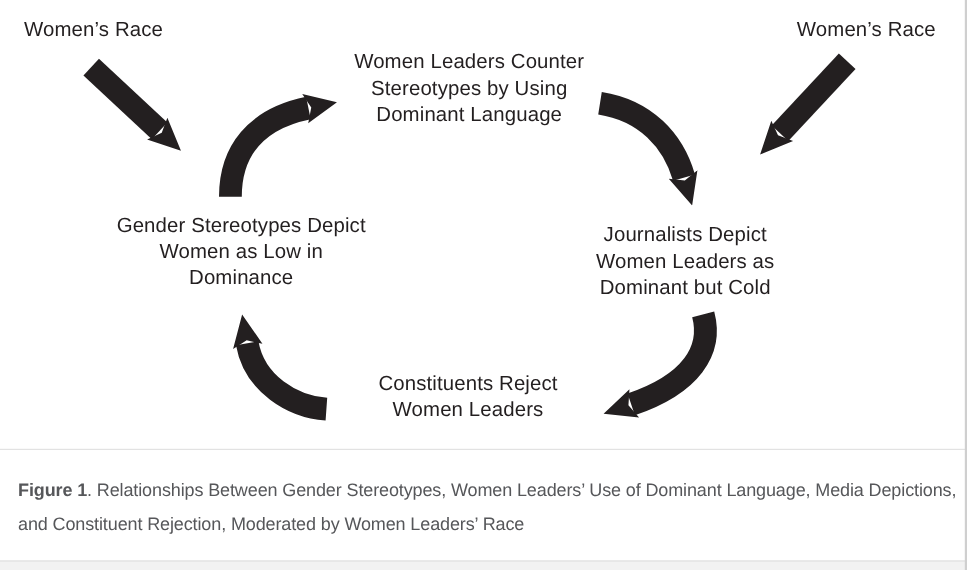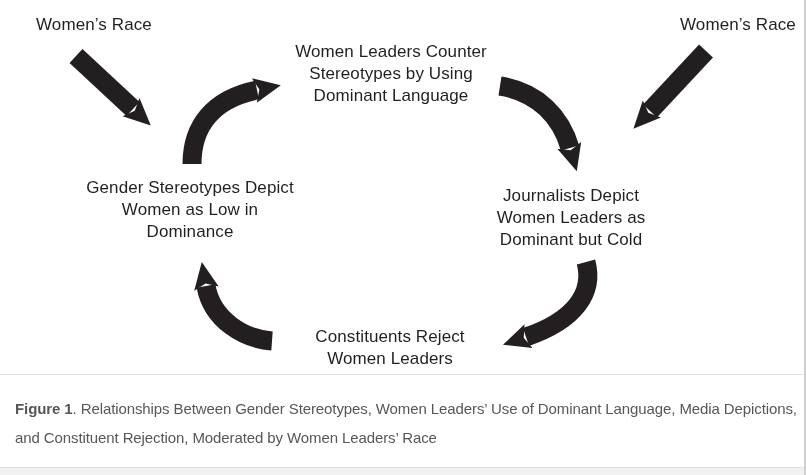--- a/index.html
+++ b/index.html
@@ -24,21 +24,21 @@
   }
   .node {
     position: absolute;
     color: #231f20;
     font-size: 17px;
     line-height: 22px;
     letter-spacing: 0.1px;
     white-space: pre-line;
     text-align: center;
   }
-  .node.moderator { white-space: nowrap; text-align: left; margin-left: 16px; }
+  .node.moderator { white-space: nowrap; text-align: left; }
   .node.centered { transform: translateX(-50%); }
   .caption {
     position: absolute;
     left: 0; top: 374px;
     width: 806px; height: 93px;
     background: #ffffff;
     border-top: 1px solid #e2e2e2;
     padding: 19px 0 0 15px;
     font-size: 15px;
     line-height: 29px;
@@ -84,29 +84,29 @@
     </svg>
 
     <div class="node moderator" style="left:20px; top:14px;">Women’s Race</div>
 
     <div class="node moderator" style="left:664px; top:14px;">Women’s Race</div>
 
     <div class="node centered" style="left:391px; top:41px; width:240px;text-align:center;">Women Leaders Counter
 Stereotypes by Using
 Dominant Language</div>
 
-    <div class="node centered" style="left:190px; top:177px; width:260px;">Gender Stereotypes Depict
+    <div class="node centered" style="left:201px; top:177px; width:260px;">Gender Stereotypes Depict
 Women as Low in
 Dominance</div>
 
     <div class="node centered" style="left:571px; top:185px; width:200px;text-align:center;">Journalists Depict
 Women Leaders as
 Dominant but Cold</div>
 
-    <div class="node centered" style="left:390px; top:326px; width:200px;">Constituents Reject
+    <div class="node centered" style="left:390px; top:309px; width:200px;">Constituents Reject
 Women Leaders</div>
   </div>
 
   <div class="caption"><span class="fig-label">Figure 1</span><span>. Relationships Between Gender Stereotypes, Women Leaders’ Use of Dominant Language, Media Depictions,
 and Constituent Rejection, Moderated by Women Leaders’ Race</span></div>
 
   <div class="bottom-strip"></div>
   <div class="right-edge-line"></div>
 
 </div>

